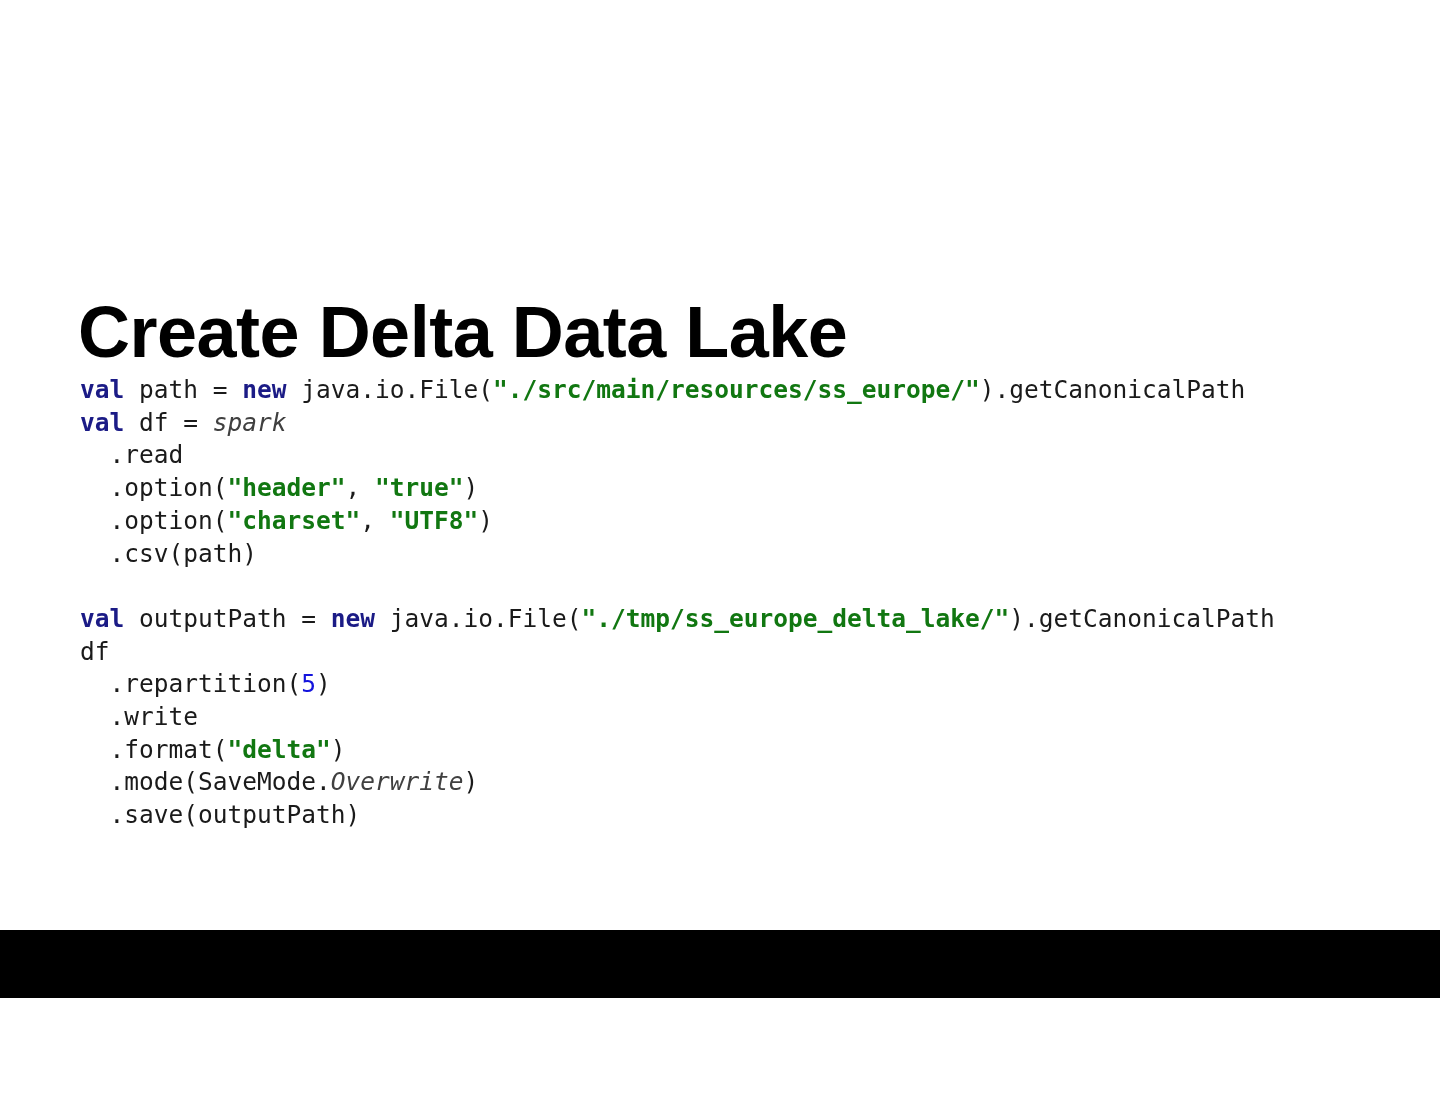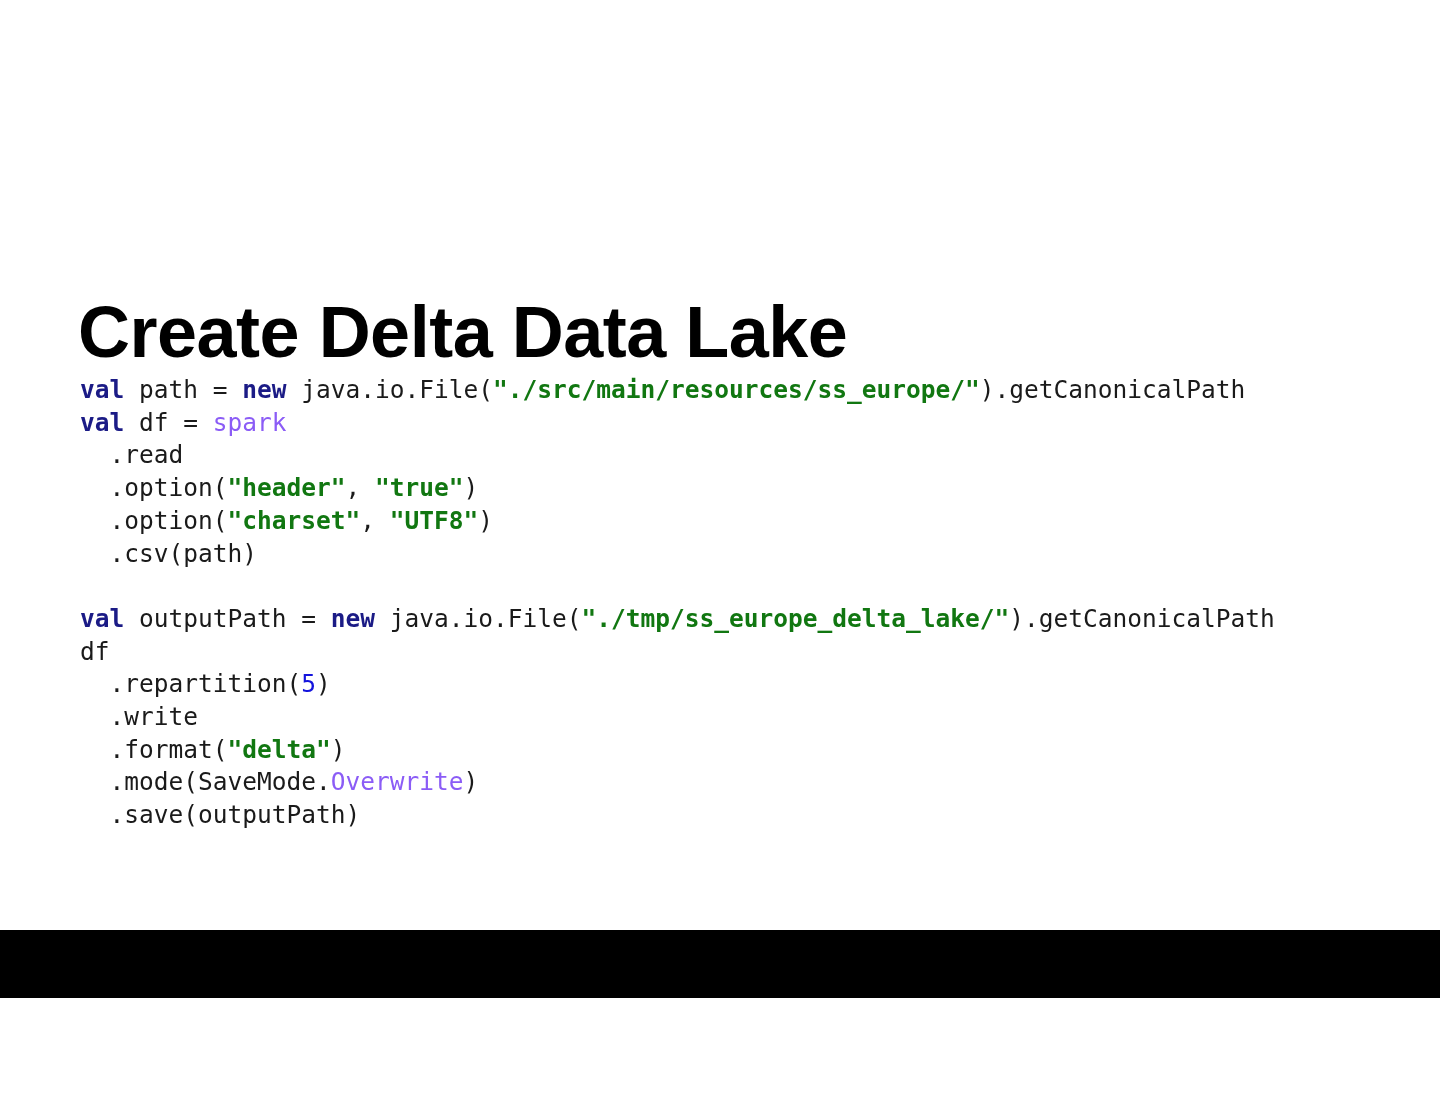--- a/index.html
+++ b/index.html
@@ -57,21 +57,22 @@
   
   .tok-kw {
     color: #1b1b86;
     font-weight: bold;
   }
   .tok-str {
     color: #117711;
     font-weight: bold;
   }
   .tok-ident {
-    color: #8b5cf6;
+    color: #404040;
+    font-style: italic;
   }
   .tok-num {
     color: #1414dd;
   }
   .tok-plain {
     color: #1a1a1a;
   }
 
   
   .footer-band {

